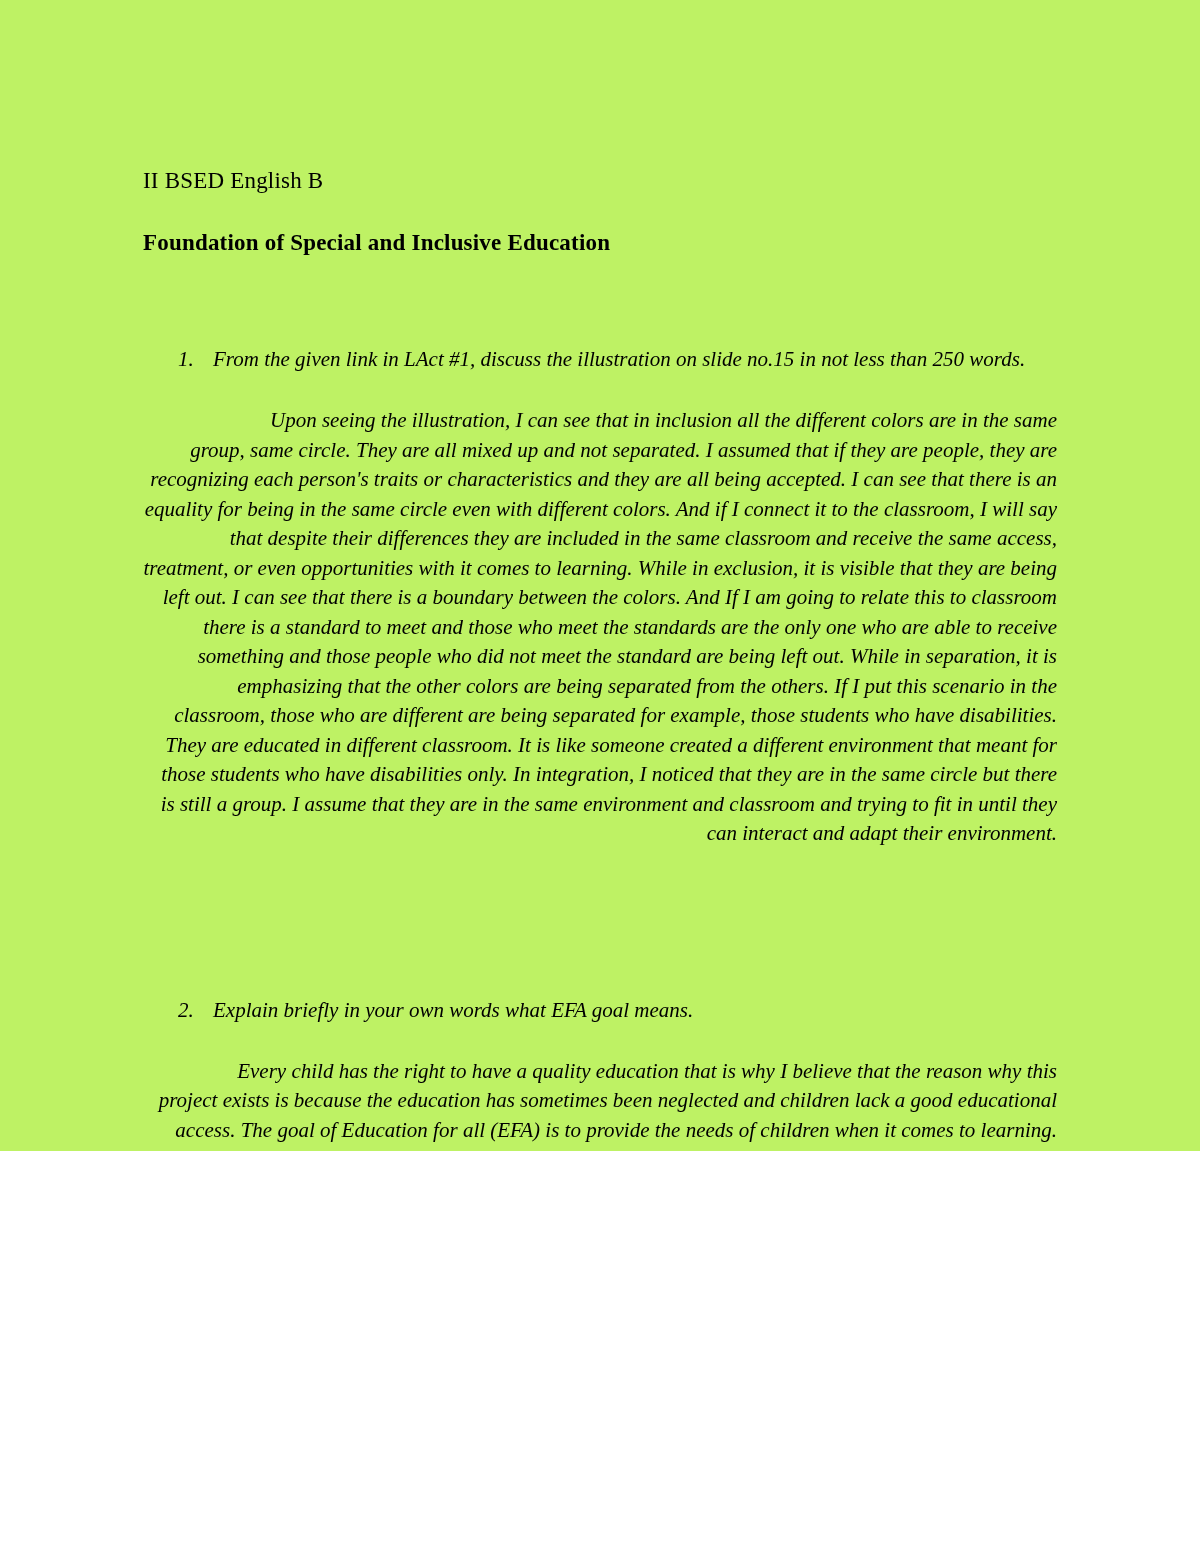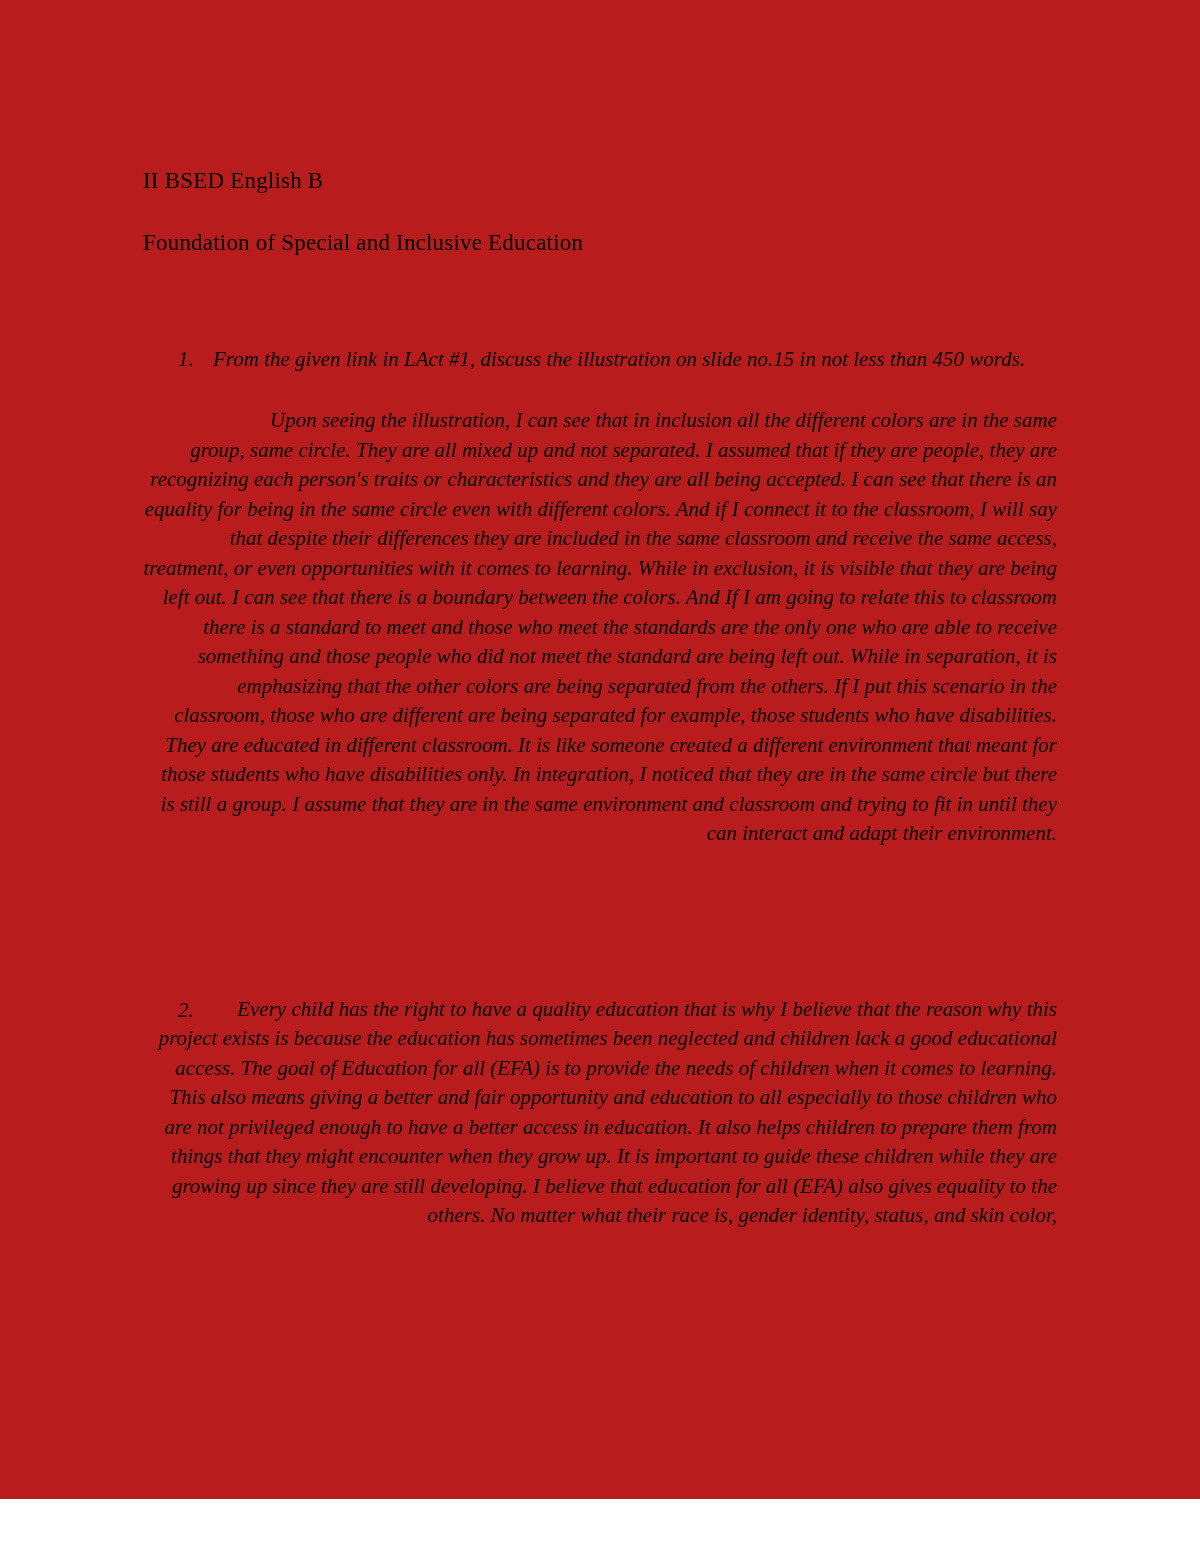--- a/index.html
+++ b/index.html
@@ -3,38 +3,39 @@
 <meta charset="utf-8">
 <style>
   html, body {
     margin: 0;
     padding: 0;
     background: #ffffff;
   }
   .page {
     position: relative;
     width: 1200px;
-    height: 1499px;
-    background: #b91c1c;
+    height: 1151px;
+    background: #bef264;
     overflow: hidden;
     font-family: "Liberation Serif", serif;
     color: #000000;
     box-sizing: border-box;
     padding: 168px 143px 0 143px;
   }
   .hdr {
     font-family: "Liberation Serif", serif;
     font-style: normal;
     font-size: 23px;
     line-height: 26px;
     margin: 0 0 36px 0;
     letter-spacing: 0.2px;
   }
   .hdr-title {
     margin-bottom: 0;
+    font-weight: bold;
   }
   .question-block {
     position: relative;
     padding-left: 70px;
     font-style: italic;
     font-size: 21px;
     line-height: 30px;
     margin: 0;
   }
   .q1 { margin-top: 88px; }
@@ -57,24 +58,25 @@
 <body>
 
 <div class="page">
 
   <p class="hdr">II BSED English B</p>
 
   <p class="hdr hdr-title">Foundation of Special and Inclusive Education</p>
 
   <div class="question-block q1">
     <span class="q-num">1.</span>
-    <span class="q-text">From the given link in LAct #1, discuss the illustration on slide no.15 in not less than 450 words.</span>
+    <span class="q-text">From the given link in LAct #1, discuss the illustration on slide no.15 in not less than 250 words.</span>
   </div>
 
   <p class="answer">Upon seeing the illustration, I can see that in inclusion all the different colors are in the same group, same circle. They are all mixed up and not separated. I assumed that if they are people, they are recognizing each person's traits or characteristics and they are all being accepted. I can see that there is an equality for being in the same circle even with different colors. And if I connect it to the classroom, I will say that despite their differences they are included in the same classroom and receive the same access, treatment, or even opportunities with it comes to learning. While in exclusion, it is visible that they are being left out. I can see that there is a boundary between the colors. And If I am going to relate this to classroom there is a standard to meet and those who meet the standards are the only one who are able to receive something and those people who did not meet the standard are being left out. While in separation, it is emphasizing that the other colors are being separated from the others. If I put this scenario in the classroom, those who are different are being separated for example, those students who have disabilities. They are educated in different classroom. It is like someone created a different environment that meant for those students who have disabilities only. In integration, I noticed that they are in the same circle but there is still a group. I assume that they are in the same environment and classroom and trying to fit in until they can interact and adapt their environment.</p>
 
   <div class="question-block q2">
     <span class="q-num">2.</span>
+    <span class="q-text">Explain briefly in your own words what EFA goal means.</span>
   </div>
 
   <p class="answer">Every child has the right to have a quality education that is why I believe that the reason why this project exists is because the education has sometimes been neglected and children lack a good educational access. The goal of Education for all (EFA) is to provide the needs of children when it comes to learning. This also means giving a better and fair opportunity and education to all especially to those children who are not privileged enough to have a better access in education. It also helps children to prepare them from things that they might encounter when they grow up. It is important to guide these children while they are growing up since they are still developing. I believe that education for all (EFA) also gives equality to the others. No matter what their race is, gender identity, status, and skin color,</p>
 
 </div>
 
 </body></html>

